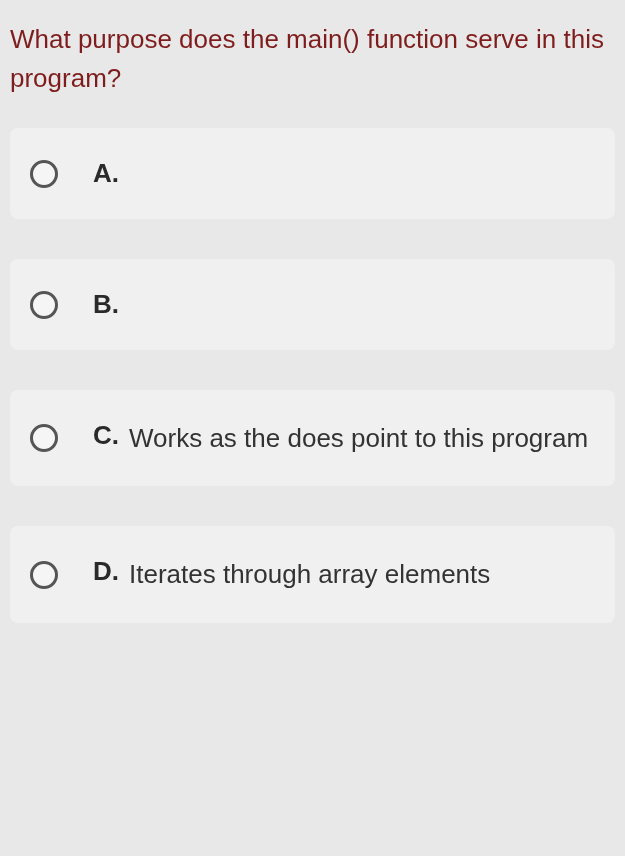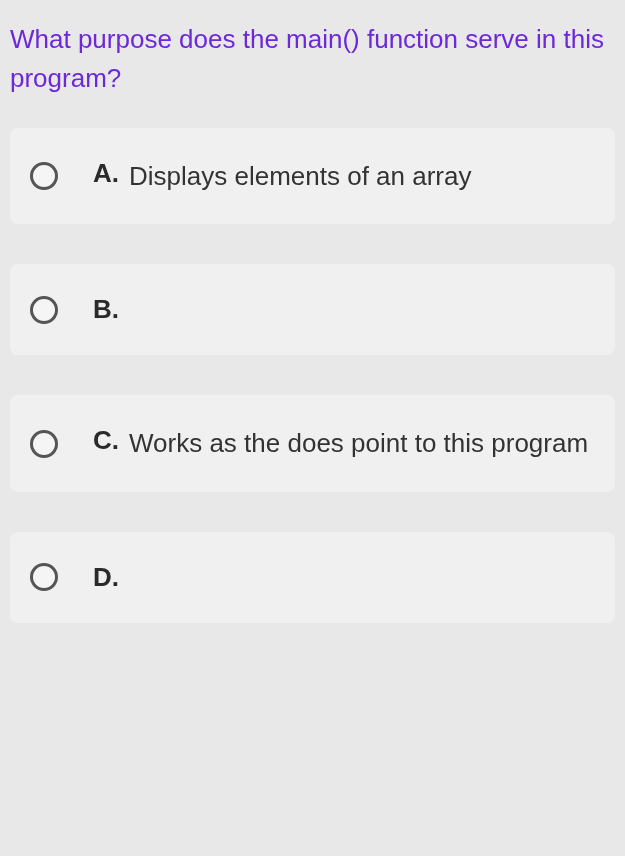--- a/index.html
+++ b/index.html
@@ -12,21 +12,21 @@
       background: #e8e8e8;
       width: 625px;
       height: 856px;
       overflow: hidden;
     }
     .question-container {
       padding: 20px 10px 10px 10px;
     }
     .question-text {
       font-size: 26px;
-      color: #6d28d9;
+      color: #7f1d1d;
       line-height: 1.5;
       margin-bottom: 30px;
       font-weight: 400;
     }
     .option-row {
       display: flex;
       align-items: center;
       padding: 30px 20px;
       margin-bottom: 40px;
       background: #f0f0f0;
@@ -62,21 +62,20 @@
 </head>
 <body>
 
 <div class="question-container">
   <div class="question-text">What purpose does the main() function serve in this program?</div>
 
   <div class="option-row">
     <div class="radio-button"></div>
     <div class="option-content">
       <span class="option-letter">A.</span>
-      <span class="option-text">Displays elements of an array</span>
     </div>
   </div>
 
   <div class="option-row">
     <div class="radio-button"></div>
     <div class="option-content">
       <span class="option-letter">B.</span>
     </div>
   </div>
 
@@ -85,15 +84,16 @@
     <div class="option-content">
       <span class="option-letter">C.</span>
       <span class="option-text">Works as the does point to this program</span>
     </div>
   </div>
 
   <div class="option-row">
     <div class="radio-button"></div>
     <div class="option-content">
       <span class="option-letter">D.</span>
+      <span class="option-text">Iterates through array elements</span>
     </div>
   </div>
 </div>
 
 </body></html>

